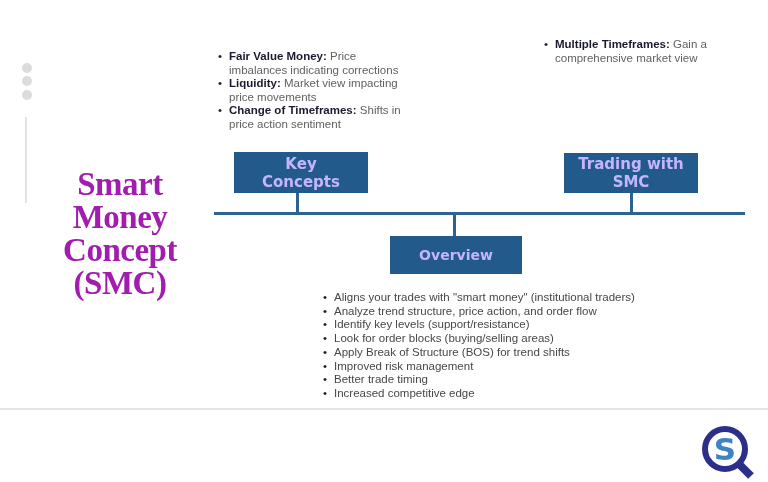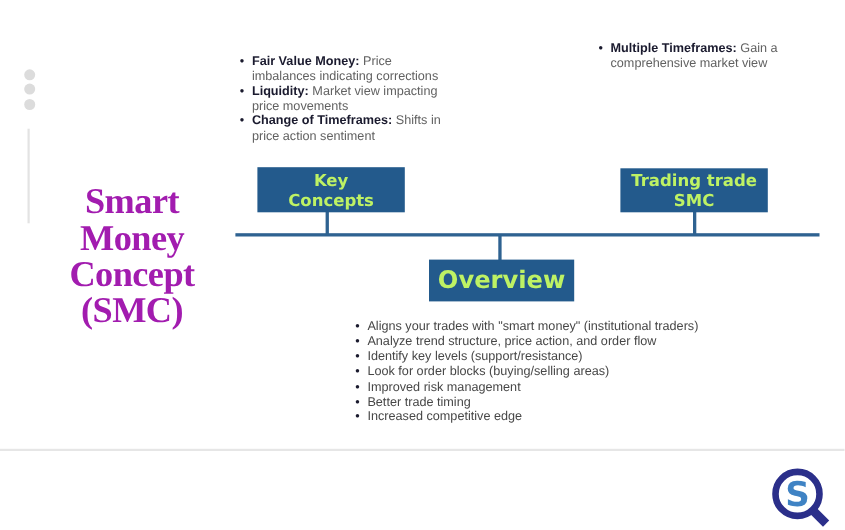--- a/index.html
+++ b/index.html
@@ -18,27 +18,27 @@
   .main-title {
     position:absolute; left:18px; top:168px; width:204px;
     font-family:Liberation Serif, serif;
     font-size:33px; font-weight:800; line-height:33px;
     color:#a21caf; text-align:center; white-space:pre-line; letter-spacing:-0.5px;
   }
 
   
   .node {
     position:absolute; display:flex; align-items:center; justify-content:center;
-    background:#235a8c; color:#bef264;
+    background:#235a8c; color:#c4b5fd;
     font-family:"DejaVu Sans", sans-serif; font-weight:700;
     text-align:center; white-space:pre-line;
   }
   .node-key      { left:234px; top:152px; width:134px; height:41px; font-size:15px; line-height:18px; }
   .node-trading  { left:564px; top:153px; width:134px; height:40px; font-size:15px; line-height:18px; }
-  .node-overview { left:390px; top:236px; width:132px; height:38px; font-size:22px; line-height:19px; }
+  .node-overview { left:390px; top:236px; width:132px; height:38px; font-size:14px; line-height:19px; }
 
   
   .conn { position:absolute; background:#2e6291; }
   .conn-h        { left:214px; top:212px; width:531px; height:3px; }
   .conn-v-key    { left:296px; top:192px; width:3px;  height:22px; }
   .conn-v-trade  { left:630px; top:192px; width:3px;  height:22px; }
   .conn-v-over   { left:453px; top:213px; width:3px;  height:24px; }
 
   
   ul.blist { list-style:none; }
@@ -90,34 +90,35 @@
 
     </ul>
 
   <div class="conn conn-h"></div>
   <div class="conn conn-v-key"></div>
   <div class="conn conn-v-trade"></div>
   <div class="conn conn-v-over"></div>
 
   <div class="node node-key">Key
 Concepts</div>
-  <div class="node node-trading">Trading trade
+  <div class="node node-trading">Trading with
 SMC</div>
   <div class="node node-overview">Overview</div>
 
   <ul class="blist list-bottom">
 
       <li><span>Aligns your trades with "smart money" (institutional traders)</span></li>
 
       <li><span>Analyze trend structure, price action, and order flow</span></li>
 
       <li><span>Identify key levels (support/resistance)</span></li>
 
       <li><span>Look for order blocks (buying/selling areas)</span></li>
 
+      <li><span>Apply Break of Structure (BOS) for trend shifts</span></li>
 
       <li><span>Improved risk management</span></li>
 
       <li><span>Better trade timing</span></li>
 
       <li><span>Increased competitive edge</span></li>
     </ul>
 
   <div class="bottom-divider"></div>
 

